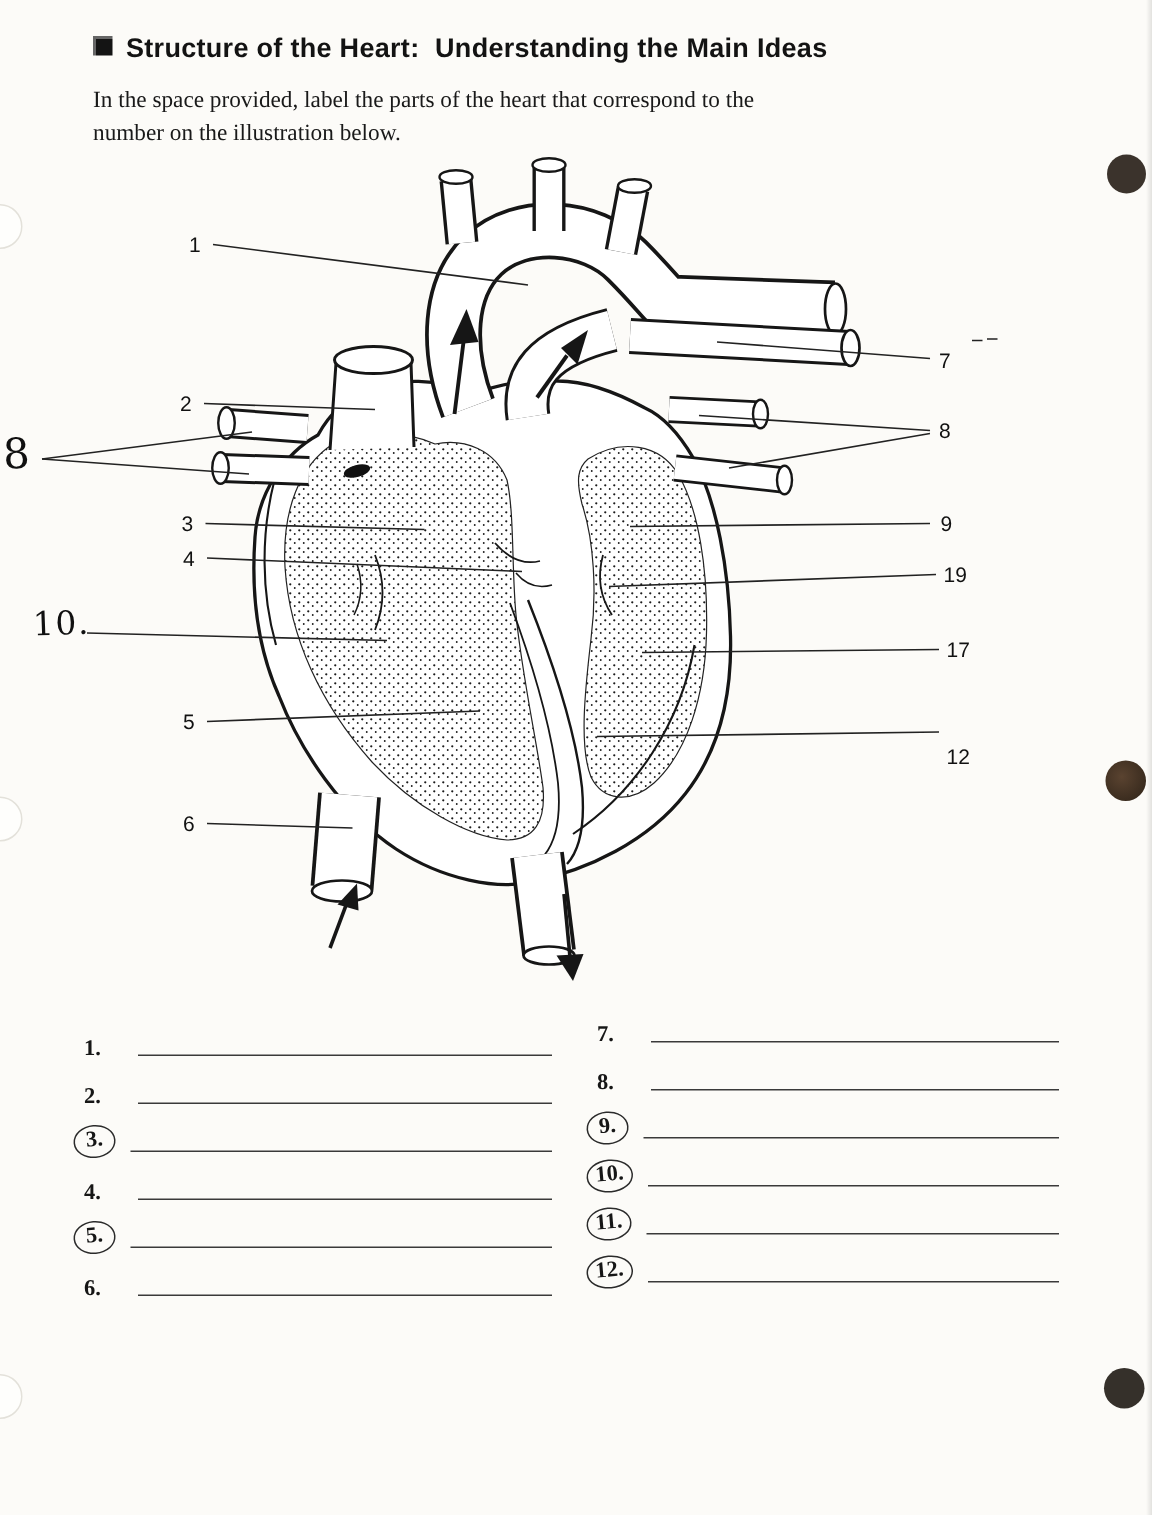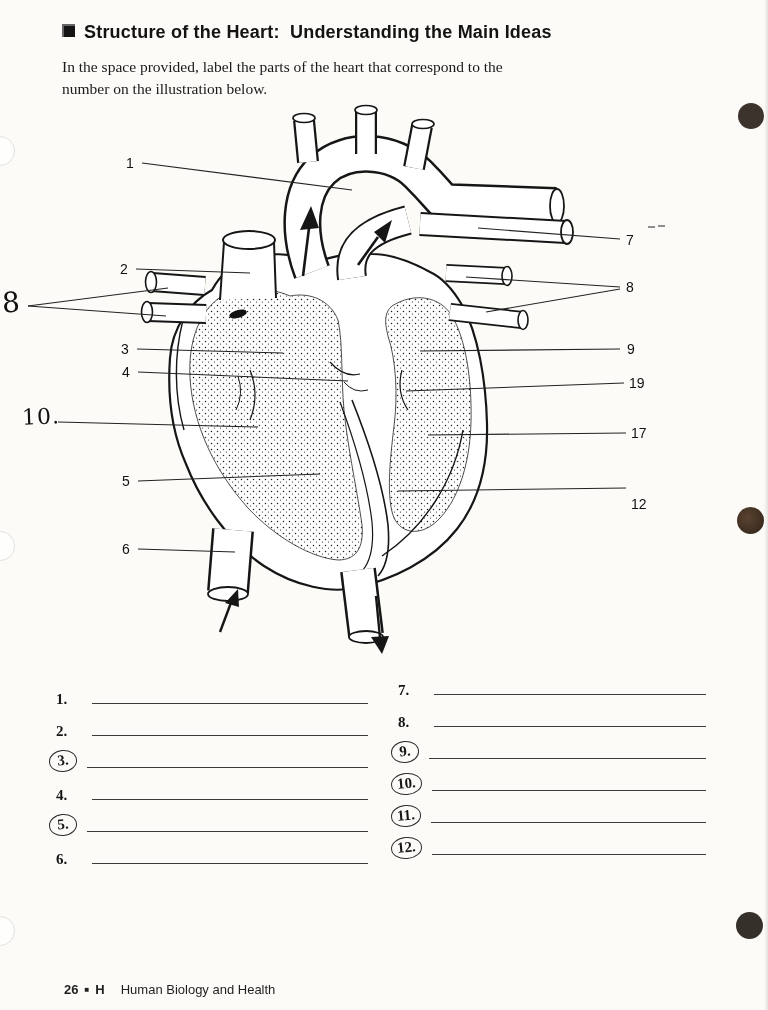--- a/index.html
+++ b/index.html
@@ -263,26 +263,20 @@
     <div class="answer-row">
       <span class="answer-num circled">11.</span>
       <span class="answer-line"></span>
     </div>
     <div class="answer-row">
       <span class="answer-num circled">12.</span>
       <span class="answer-line"></span>
     </div>
   </div>
 
-  <div class="footer">
-    <span class="pgnum">26</span>
-    <span class="sq">■</span>
-    <span class="ed">H</span>
-    <span>Human Biology and Health</span>
-  </div>
 
   <div class="spot spot1"></div>
   <div class="spot spot2"></div>
   <div class="spot spot3"></div>
   <div class="hole hole1"></div>
   <div class="hole hole2"></div>
   <div class="hole hole3"></div>
 
 </div>
 

